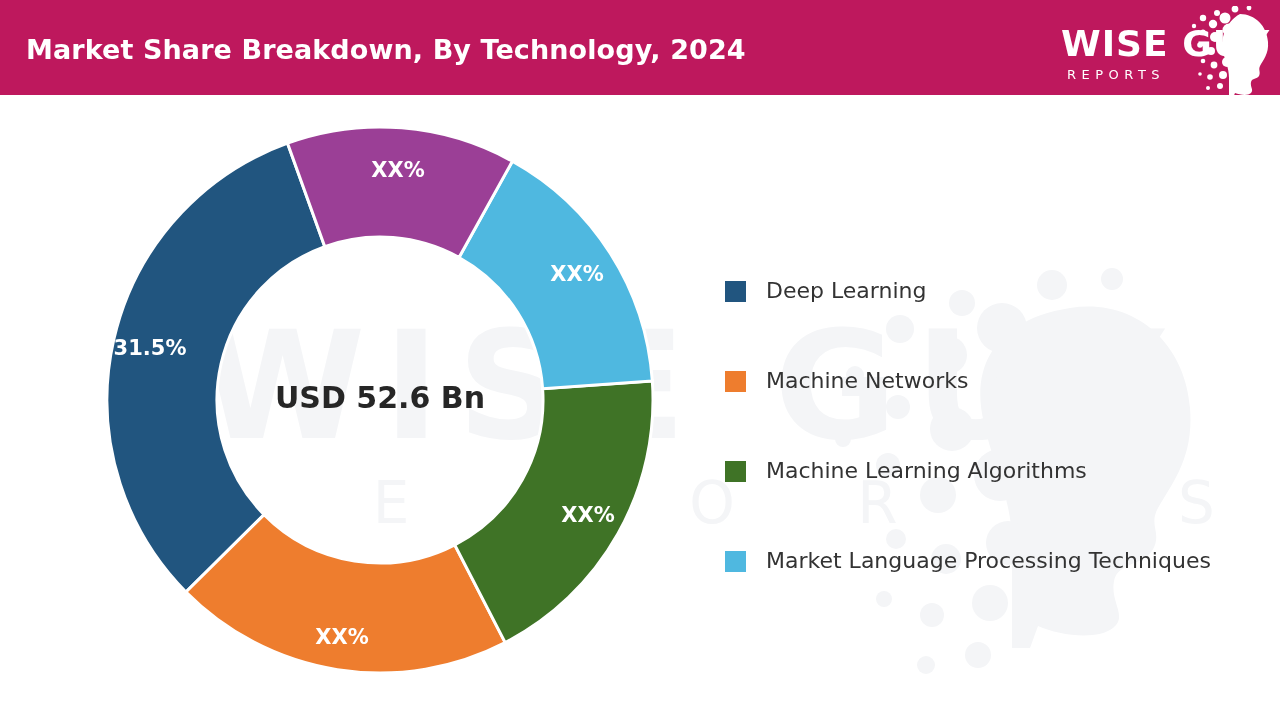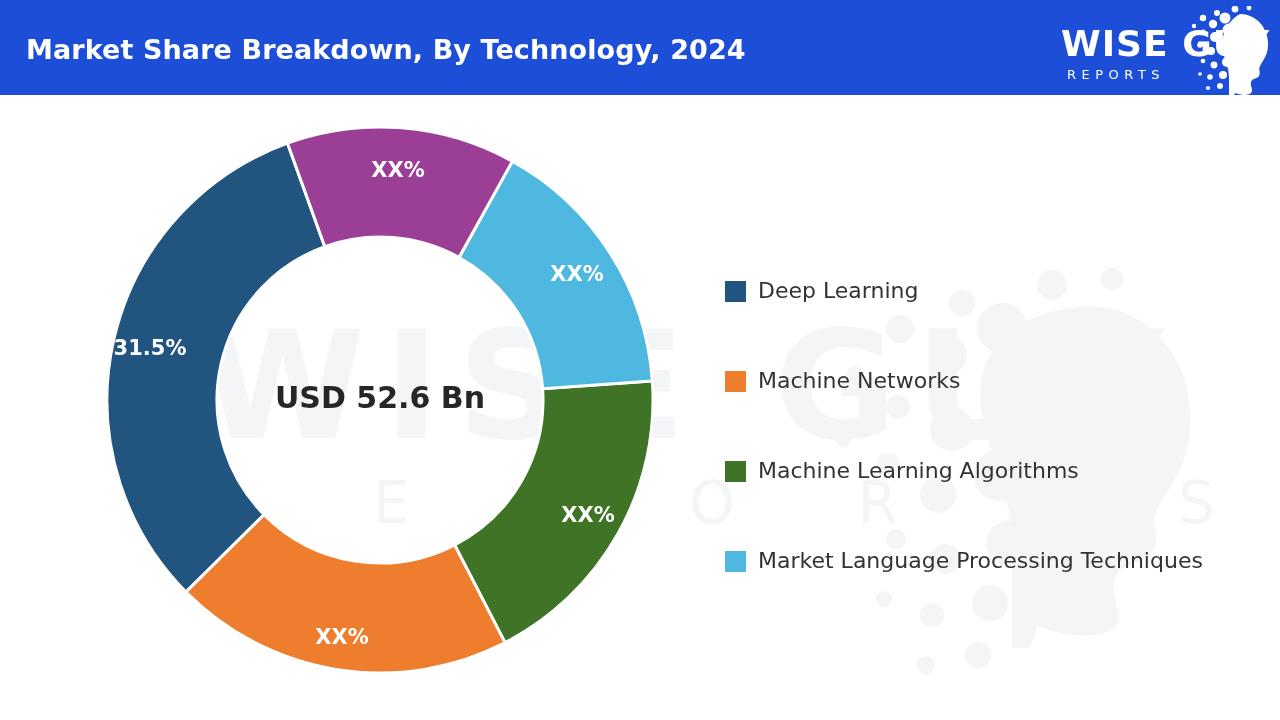--- a/index.html
+++ b/index.html
@@ -19,21 +19,21 @@
     overflow: hidden;
   }
 
   
   #header-bar {
     position: absolute;
     left: 0;
     top: 0;
     width: 1280px;
     height: 95px;
-    background: #1d4ed8;
+    background: #be185d;
     box-sizing: border-box;
   }
   #header-title {
     position: absolute;
     left: 26px;
     top: 34px;
     font-size: 27px;
     font-weight: bold;
     color: #ffffff;
     letter-spacing: 0.1px;
@@ -94,20 +94,21 @@
   #legend {
     position: absolute;
     left: 725px;
     top: 143px;
     width: 550px;
   }
   .legend-item {
     display: flex;
     align-items: center;
     height: 90px;
+    gap: 8px;
   }
   .legend-swatch {
     width: 21px;
     height: 21px;
     flex: 0 0 21px;
     margin-right: 12px;
   }
   .legend-label {
     font-size: 22px;
     color: #333333;

